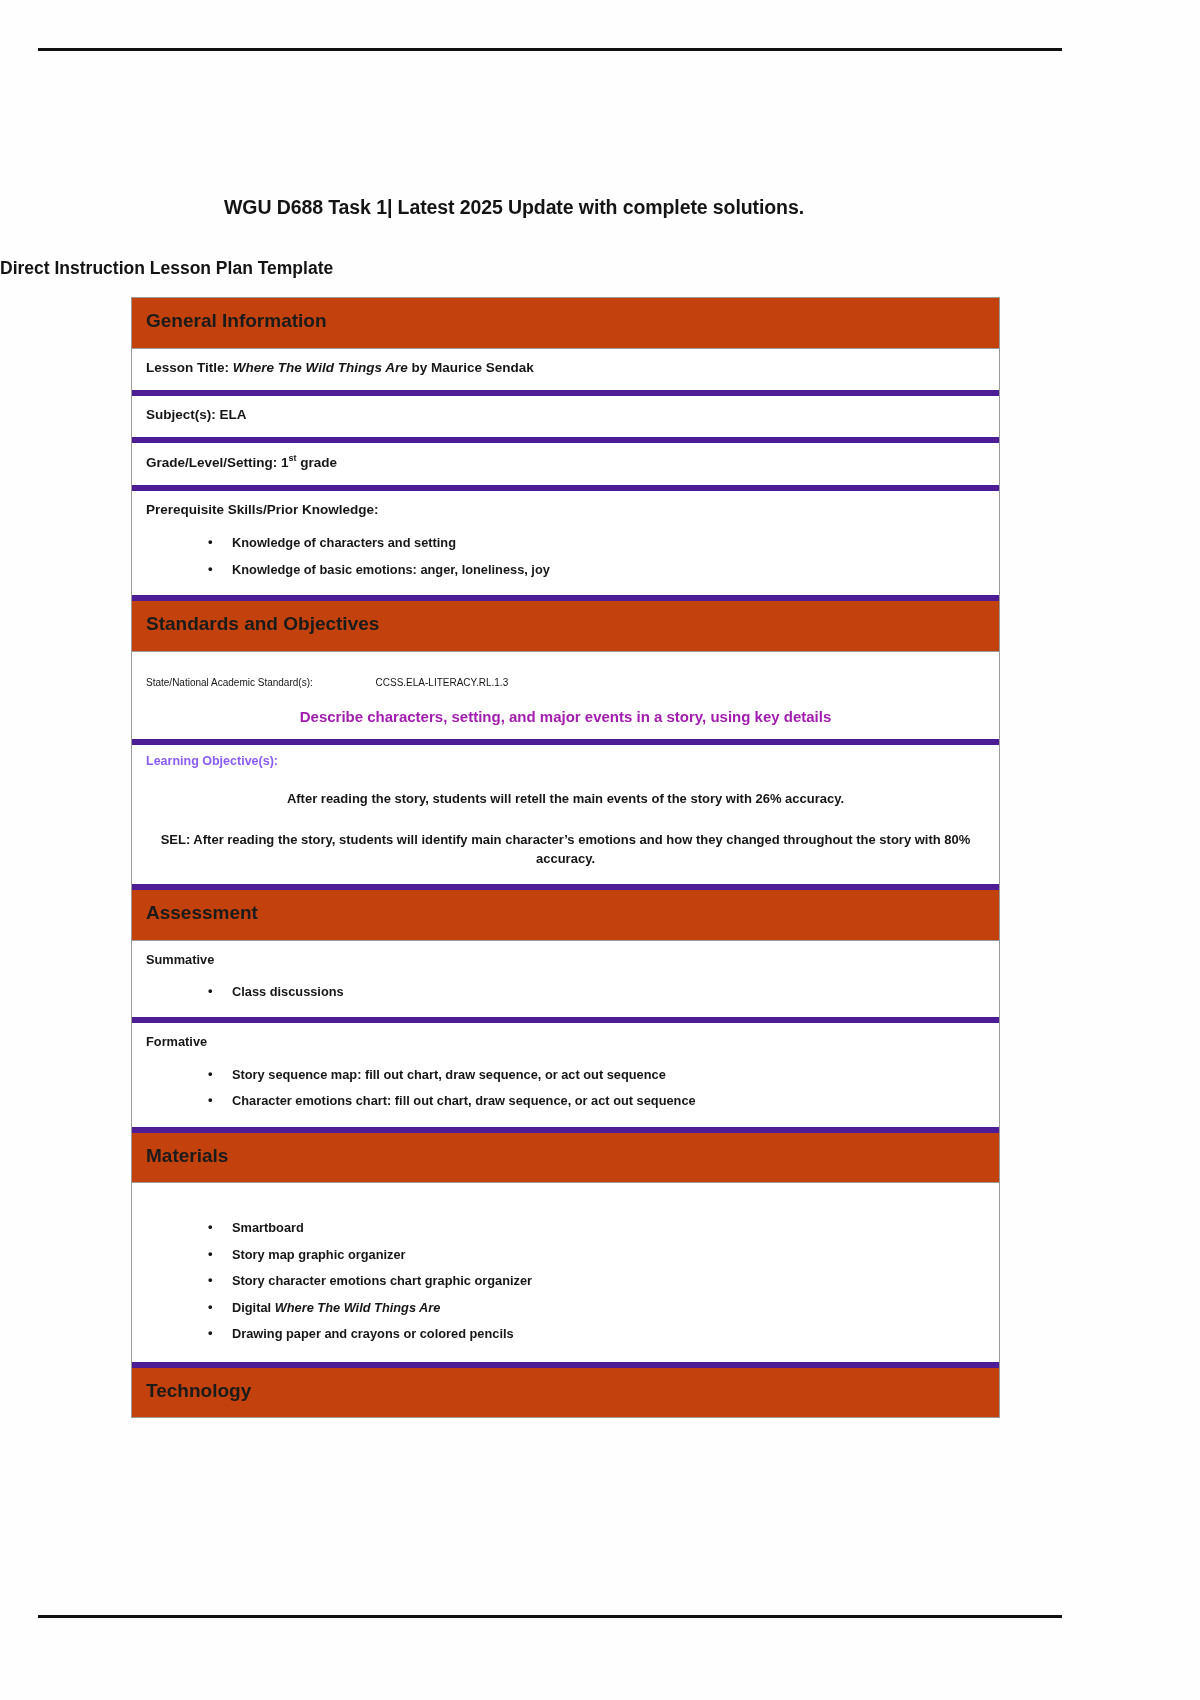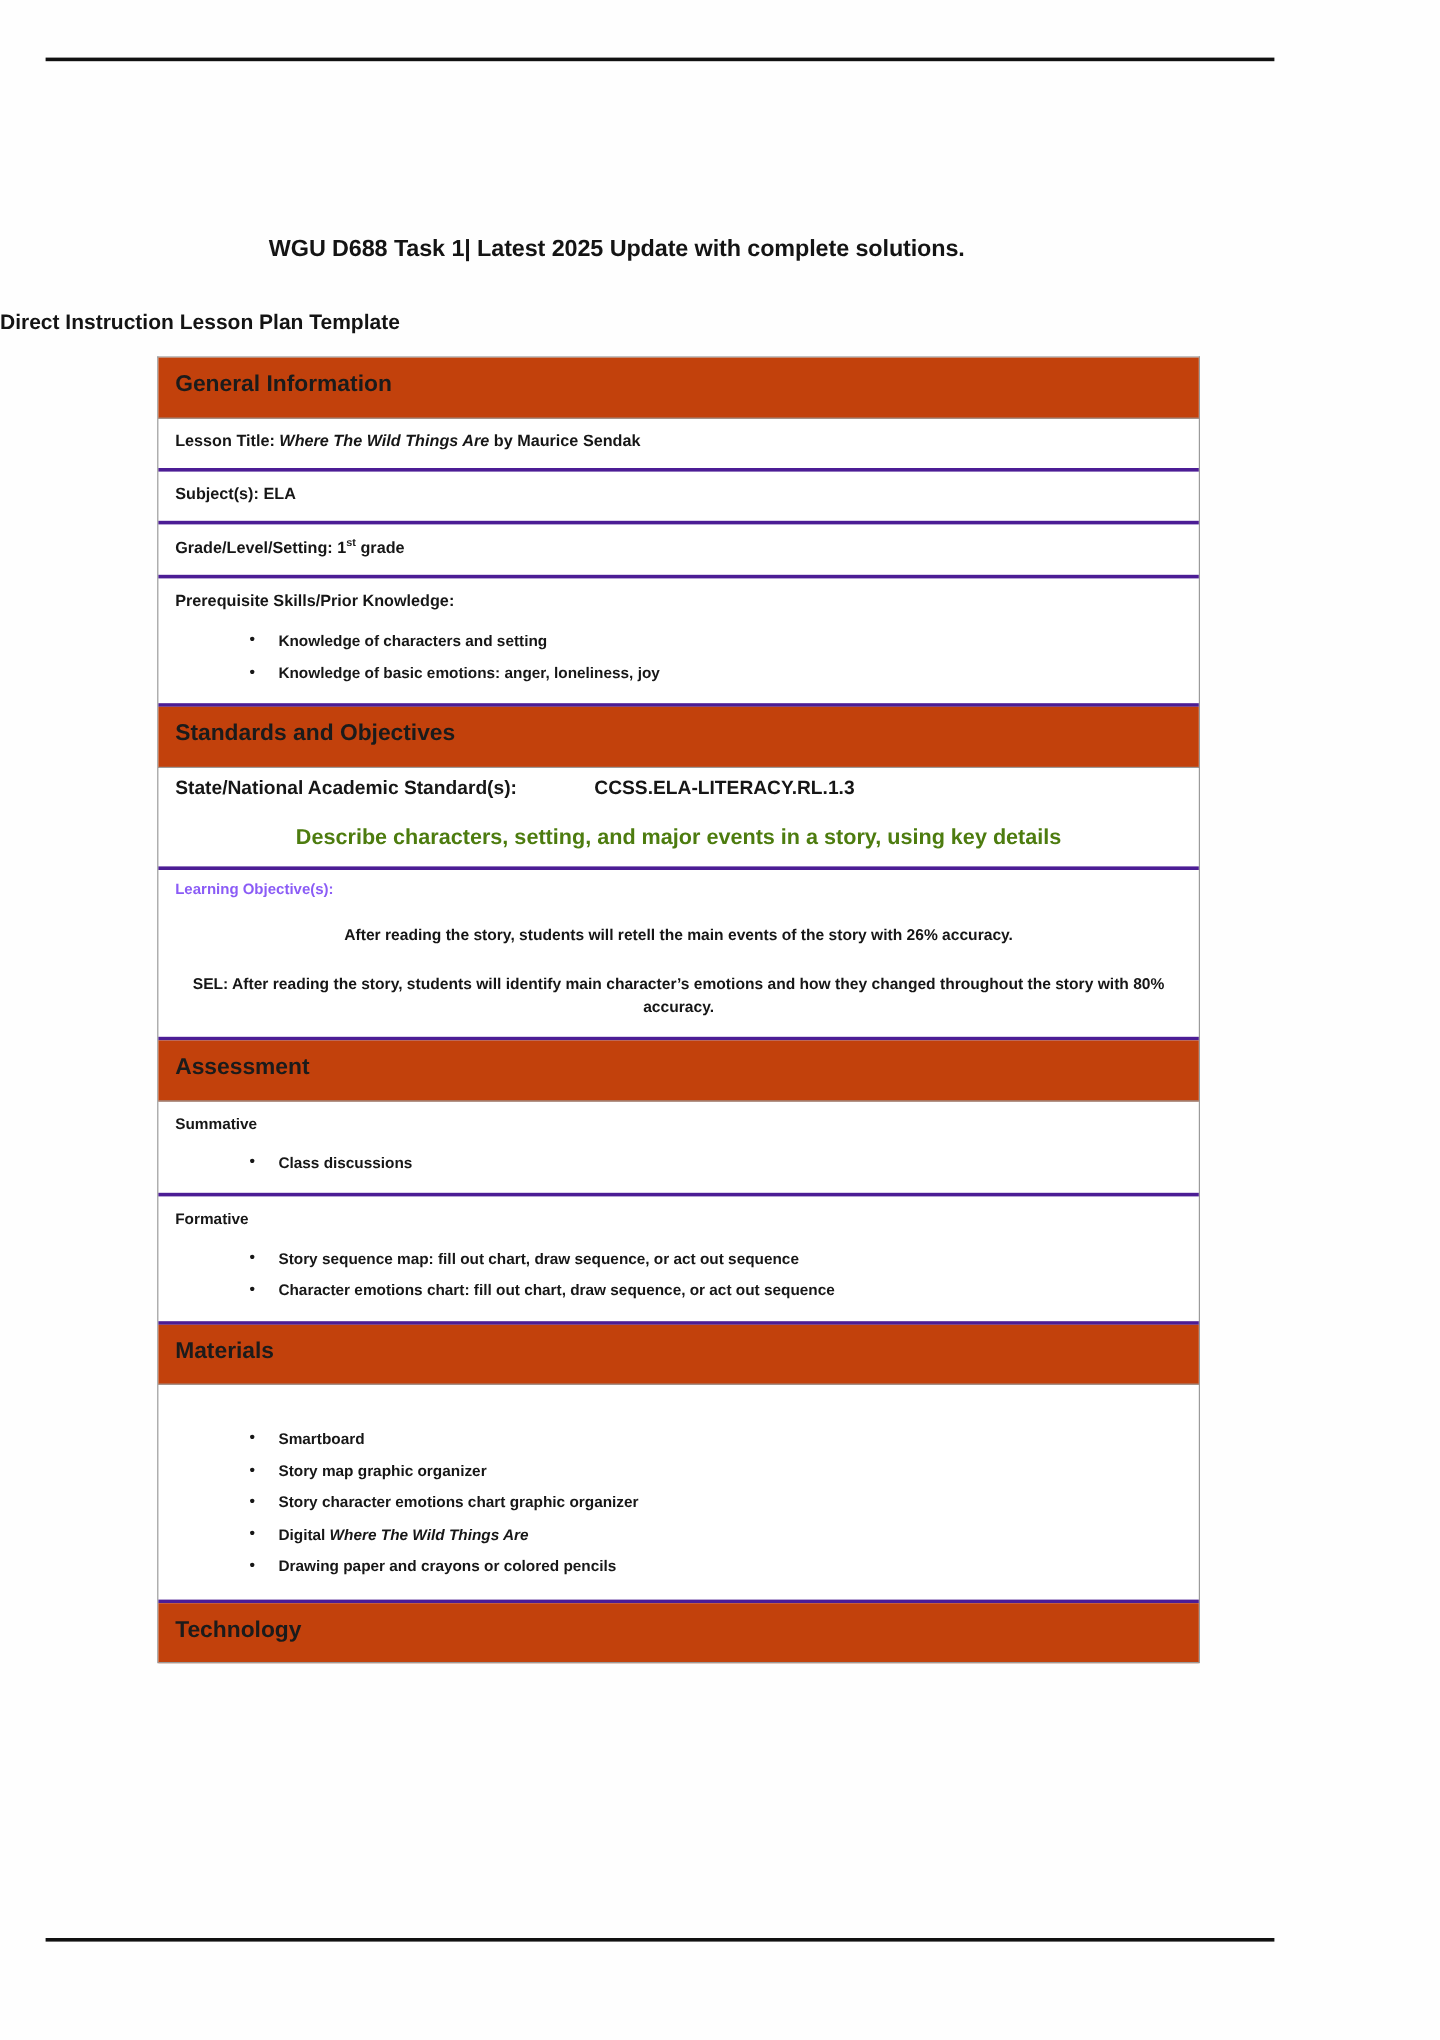--- a/index.html
+++ b/index.html
@@ -69,21 +69,21 @@
     left: 131px;
     top: 297px;
     width: 869px;
     border: 1px solid #9b9b9b;
     border-bottom: none;
     box-sizing: border-box;
     background: #fff;
   }
 
   .row {
-    border-bottom: 3px solid #4c1d95;
+    border-bottom: 6px solid #4c1d95;
     box-sizing: border-box;
     padding: 9px 14px 12px 14px;
   }
   .row.section {
     background: #c2410c;
     border-bottom: 1px solid #9b9b9b;
     padding: 9px 14px 12px 14px;
   }
   .section-title {
     font-size: 19px;
@@ -125,32 +125,33 @@
   ul.bullets li::before {
     content: "\2022";
     position: absolute;
     left: 0;
     top: -1px;
     font-size: 13px;
   }
   ul.bullets li .ital { font-style: italic; }
 
   .standard-line {
-    font-size: 16px;
-    font-weight: bold;
+    font-size: 10px;
+    font-weight: normal;
     color: #161616;
+    margin-top: 16px;
   }
   .standard-line .code {
     display: inline-block;
     margin-left: 60px;
   }
   .standard-desc {
-    font-size: 18px;
-    font-weight: bold;
-    color: #4d7c0f;
+    font-size: 15px;
+    font-weight: bold;
+    color: #a21caf;
     text-align: center;
     margin-top: 20px;
     padding: 0 30px 2px 30px;
   }
 
   .objective-label {
     font-size: 12.5px;
     font-weight: bold;
     color: #8b5cf6;
   }

